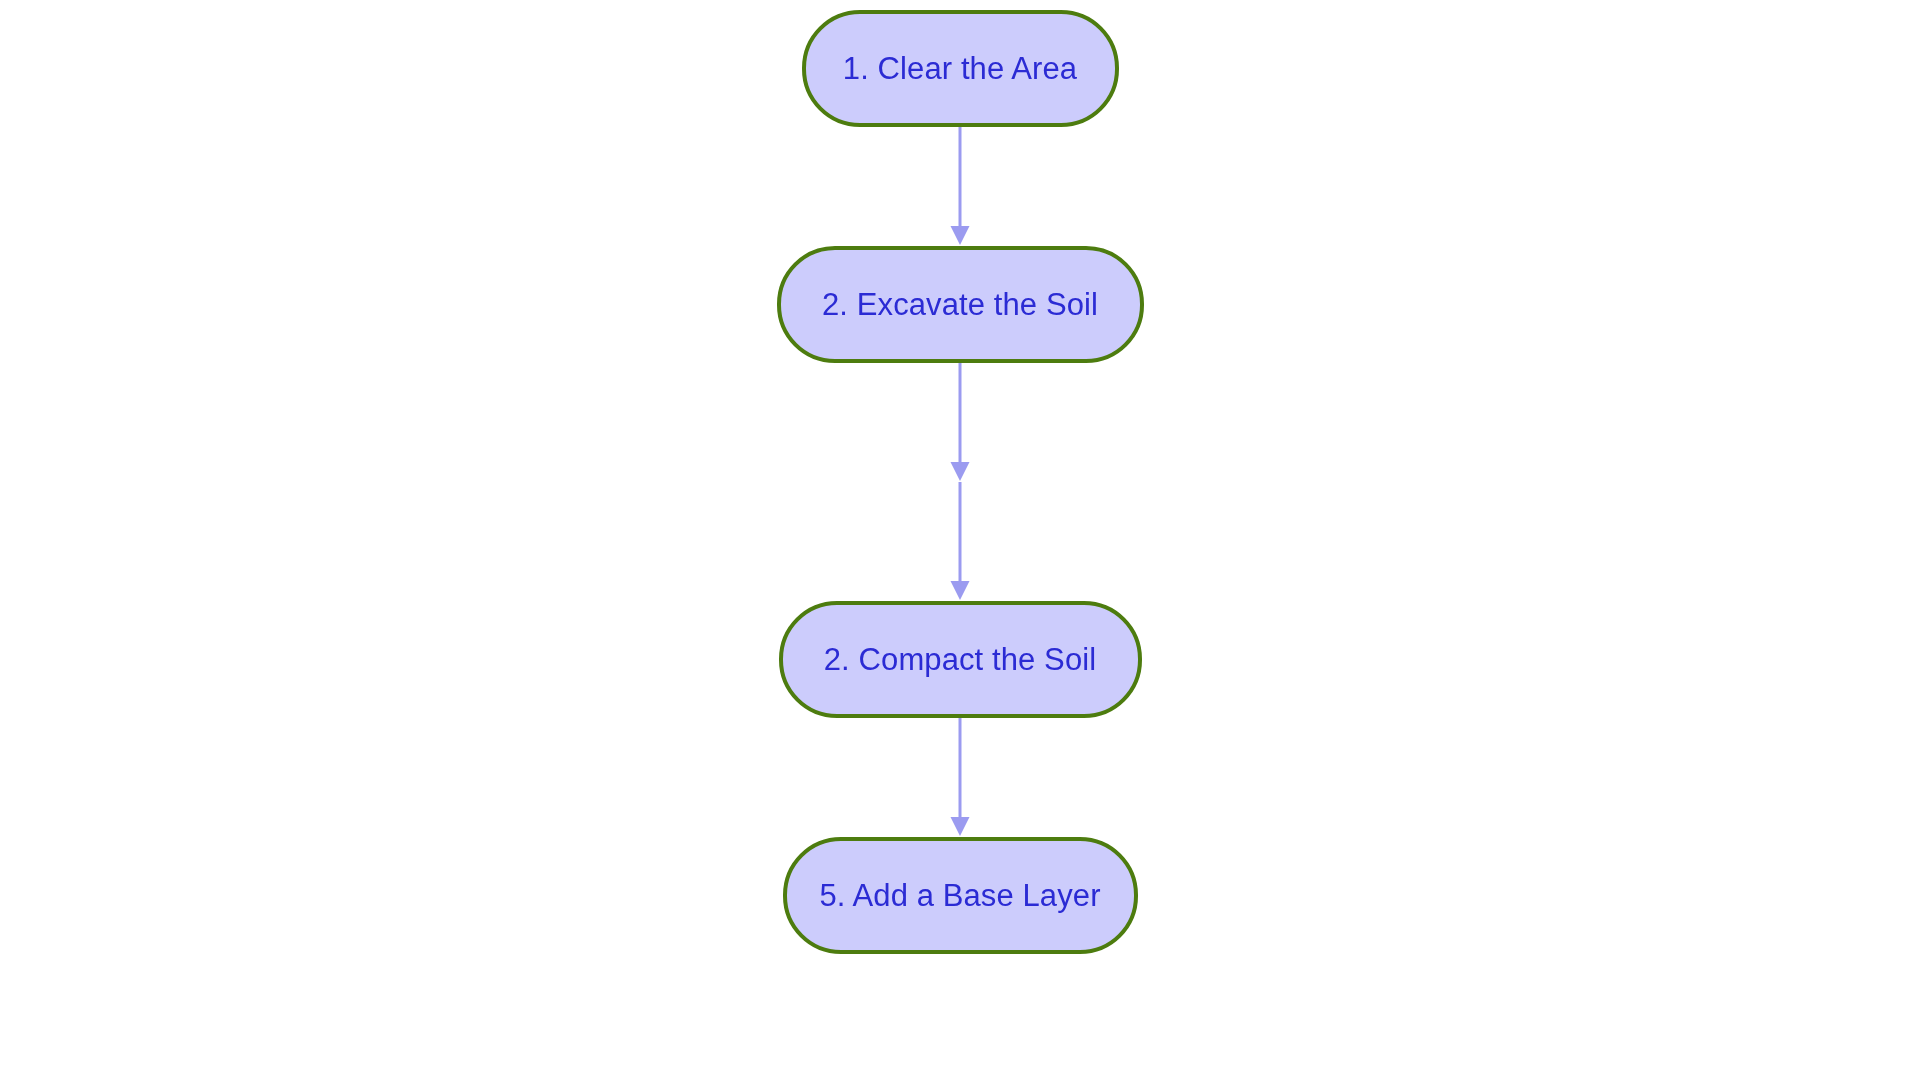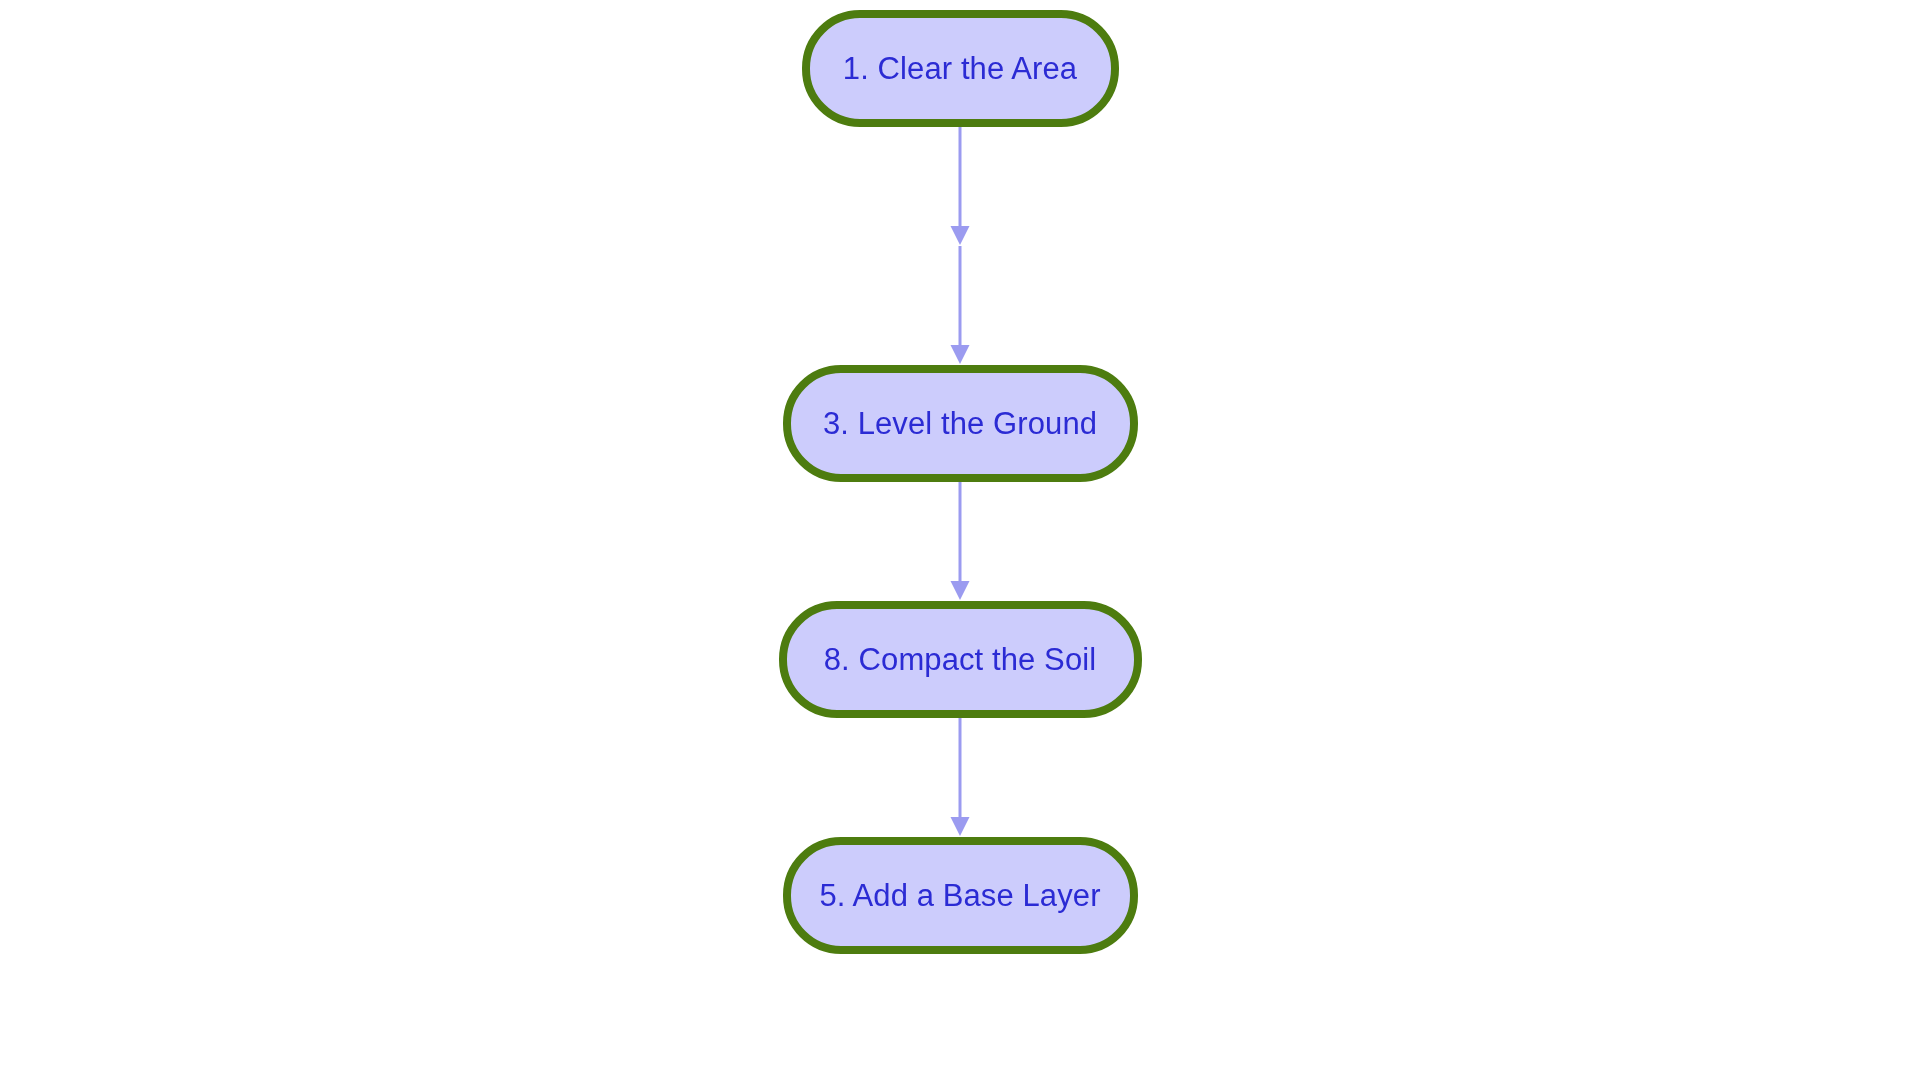--- a/index.html
+++ b/index.html
@@ -32,21 +32,21 @@
     flex-direction: column;
     align-items: center;
   }
 
   
   .node {
     position: relative;
     box-sizing: border-box;
     height: 117px;
     background: #ccccfc;
-    border: 8px solid #4d7c0f;
+    border: 4px solid #4d7c0f;
     border-radius: 58px;
     display: flex;
     align-items: center;
     justify-content: center;
     padding: 0 42px;
     flex: none;
   }
 
   .node-label {
     color: #2b2bd4;
@@ -95,41 +95,41 @@
       <span class="node-label">1. Clear the Area</span>
     </div>
 
     <div class="connector">
       <svg viewBox="0 0 26 119" xmlns="http://www.w3.org/2000/svg">
         <line x1="13" y1="0" x2="13" y2="104" stroke="#9b9bf0" stroke-width="3"></line>
         <polygon points="13,118 3.5,99 22.5,99" fill="#9b9bf0"></polygon>
       </svg>
     </div>
 
-
-    <div class="connector">
-      <svg viewBox="0 0 26 119" xmlns="http://www.w3.org/2000/svg">
-        <line x1="13" y1="0" x2="13" y2="104" stroke="#9b9bf0" stroke-width="3"></line>
-        <polygon points="13,118 3.5,99 22.5,99" fill="#9b9bf0"></polygon>
-      </svg>
-    </div>
-
-    <div class="node n3">
-      <span class="node-label">3. Level the Ground</span>
+    <div class="node n2">
+      <span class="node-label">2. Excavate the Soil</span>
     </div>
 
     <div class="connector">
       <svg viewBox="0 0 26 119" xmlns="http://www.w3.org/2000/svg">
         <line x1="13" y1="0" x2="13" y2="104" stroke="#9b9bf0" stroke-width="3"></line>
         <polygon points="13,118 3.5,99 22.5,99" fill="#9b9bf0"></polygon>
       </svg>
     </div>
 
+
+    <div class="connector">
+      <svg viewBox="0 0 26 119" xmlns="http://www.w3.org/2000/svg">
+        <line x1="13" y1="0" x2="13" y2="104" stroke="#9b9bf0" stroke-width="3"></line>
+        <polygon points="13,118 3.5,99 22.5,99" fill="#9b9bf0"></polygon>
+      </svg>
+    </div>
+
     <div class="node n4">
-      <span class="node-label">8. Compact the Soil</span>
+      <span class="node-label">2. Compact the Soil</span>
     </div>
 
     <div class="connector">
       <svg viewBox="0 0 26 119" xmlns="http://www.w3.org/2000/svg">
         <line x1="13" y1="0" x2="13" y2="104" stroke="#9b9bf0" stroke-width="3"></line>
         <polygon points="13,118 3.5,99 22.5,99" fill="#9b9bf0"></polygon>
       </svg>
     </div>
 
     <div class="node n5">

